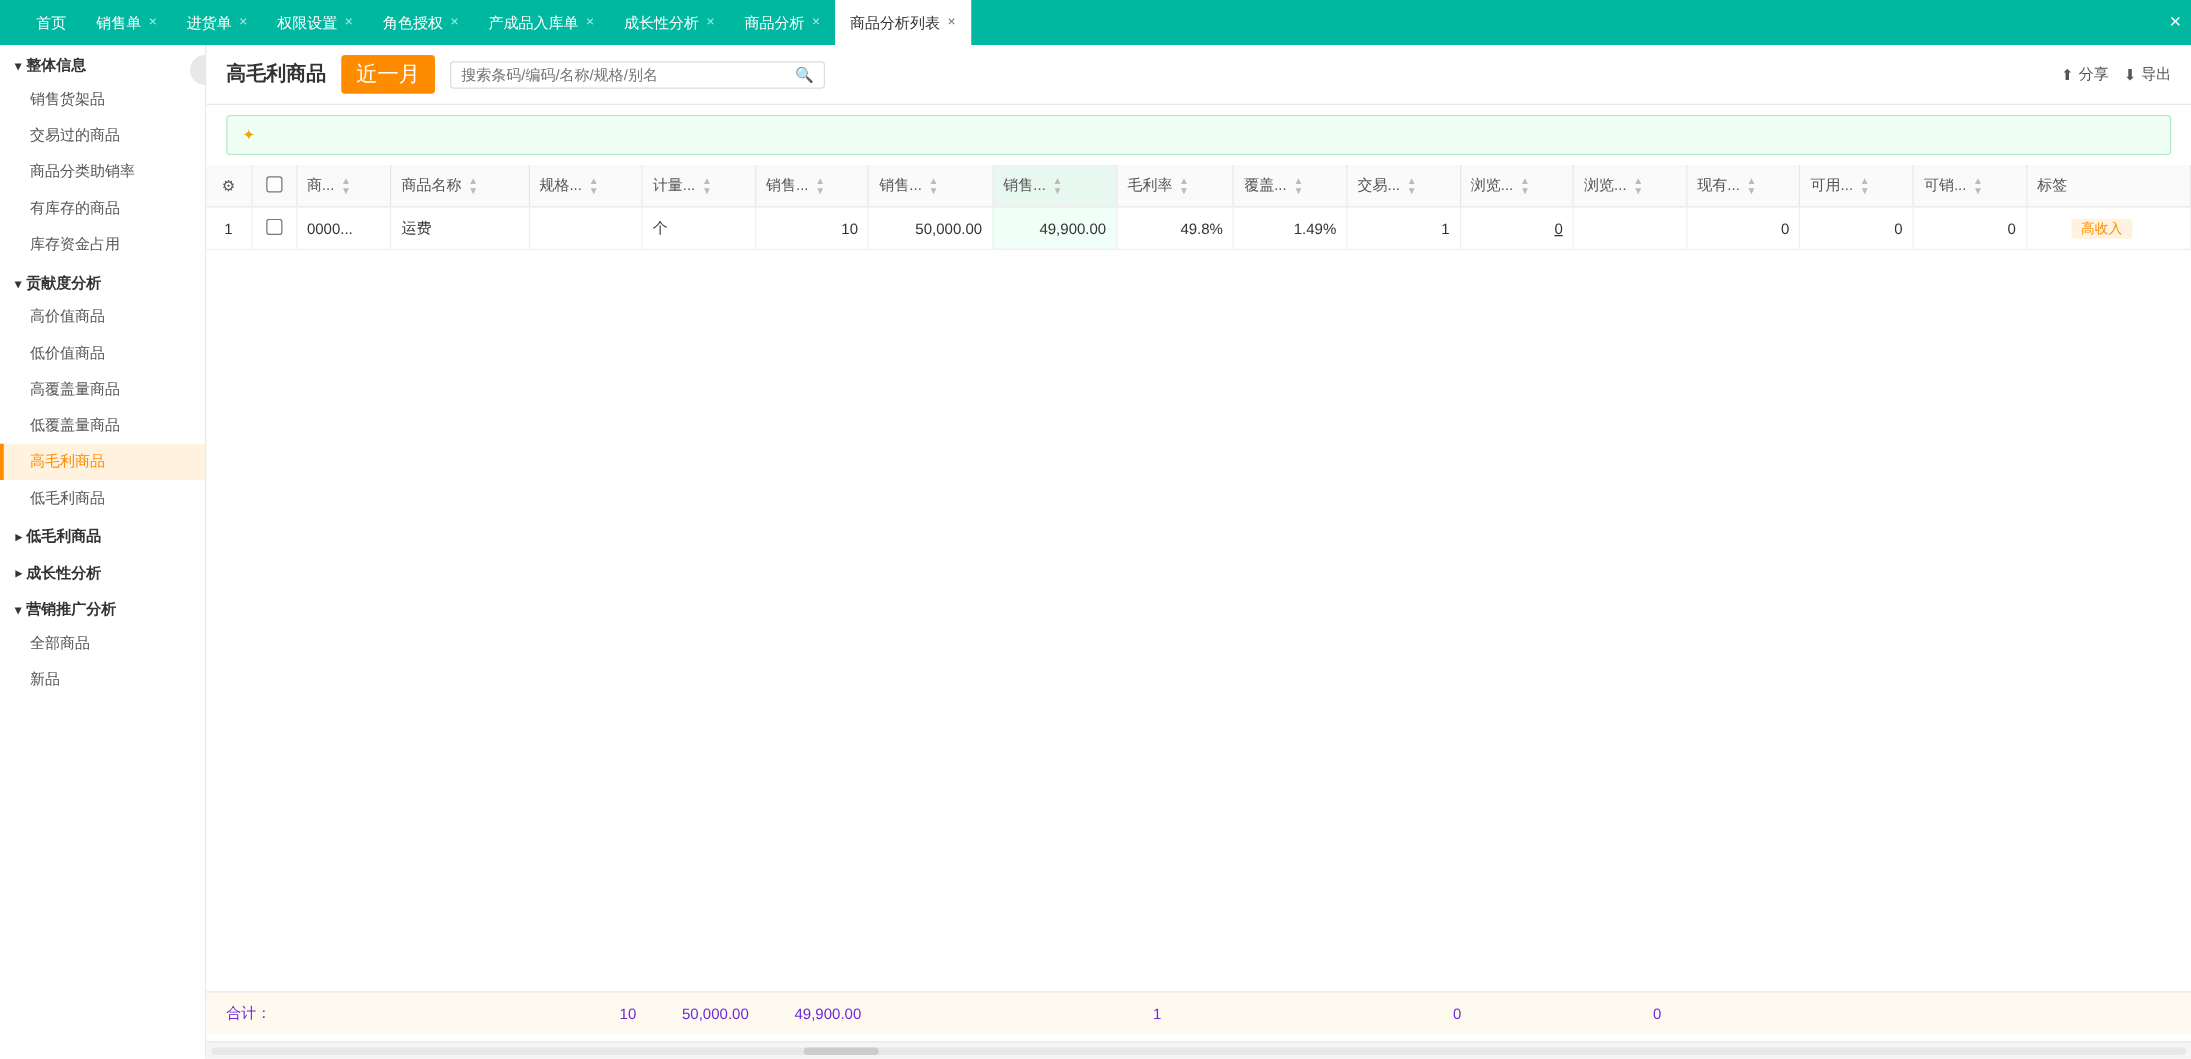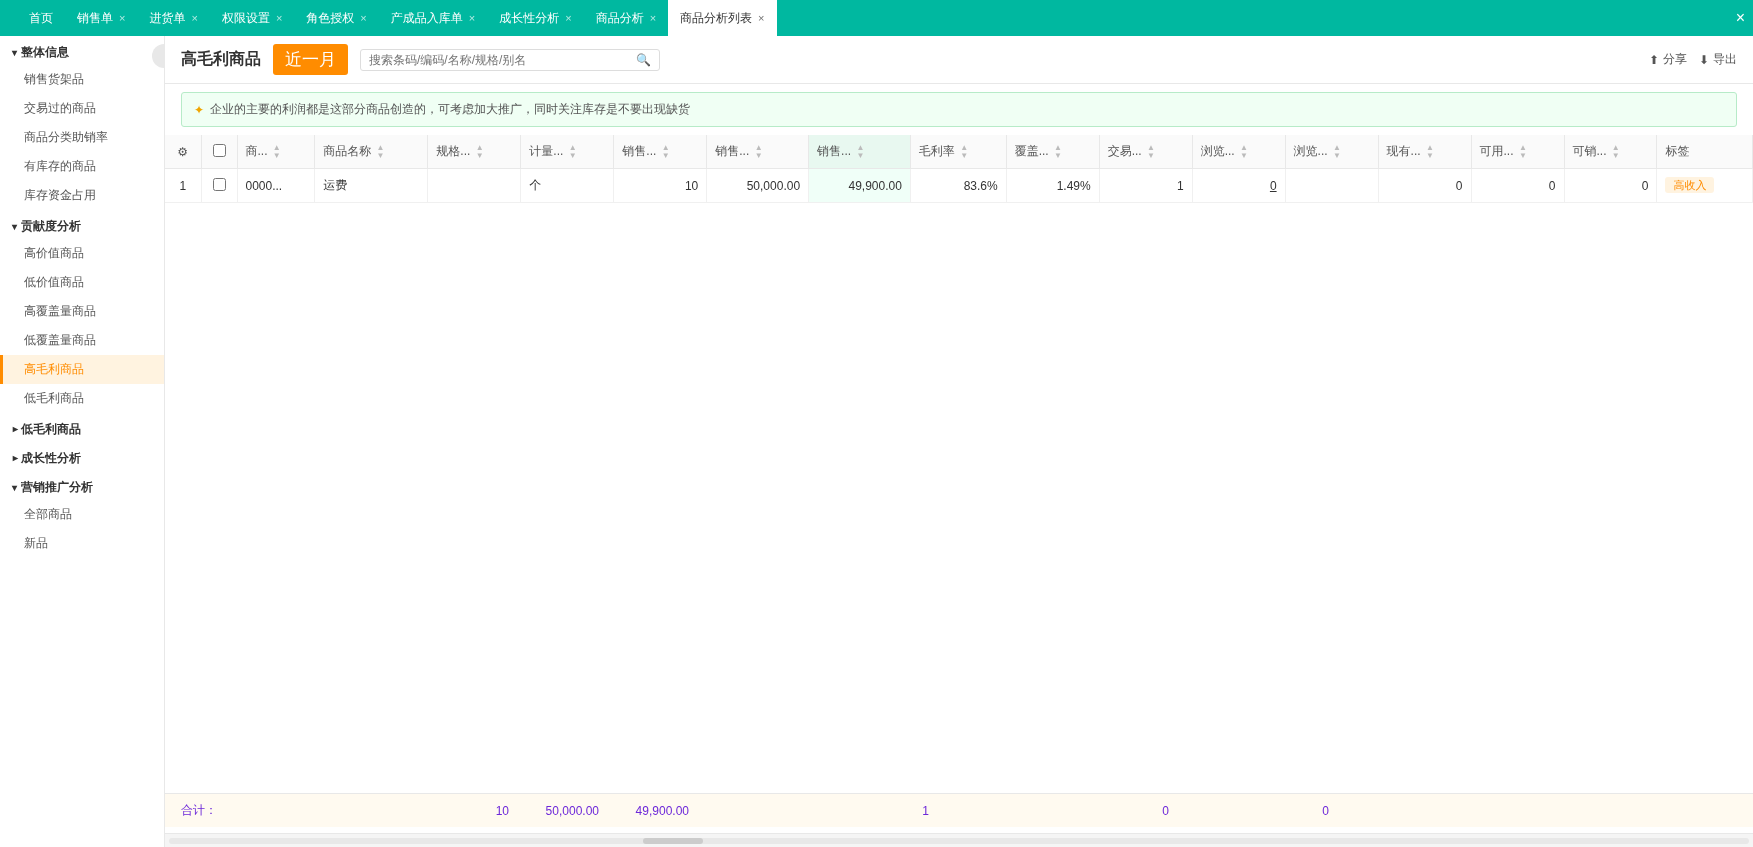--- a/index.html
+++ b/index.html
@@ -216,20 +216,21 @@
       border-right: 1px solid #f0f0f0;
       color: #333;
       white-space: nowrap;
     }
     .tag-high {
       background: #fff3e0;
       color: #ff8c00;
       padding: 2px 8px;
       border-radius: 3px;
       font-size: 11px;
+      margin-left: 27px;
     }
     .underline { text-decoration: underline; color: #333; cursor: pointer; }
 
     
     .footer-row {
       display: flex;
       align-items: center;
       padding: 8px 16px;
       background: #fffaf0;
       border-top: 1px solid #e8e8e8;
@@ -411,21 +412,20 @@
         </div>
         <div class="action-btn">
           <span>⬇</span>
           <span>导出</span>
         </div>
       </div>
     </div>
 
     <div class="info-banner">
       <span class="info-icon">✦</span>
-      <span>企业的主要的利润都是这部分商品创造的，可考虑加大推广，同时关注库存是不要出现缺货</span>
     </div>
 
     <div class="table-container">
       <table>
         <thead>
           <tr>
             <th style="width:36px; text-align:center;">
               <span>⚙</span>
             </th>
             <th style="width:36px; text-align:center;">
@@ -560,21 +560,21 @@
             <td class="num-cell">
               <span>10</span>
             </td>
             <td class="num-cell">
               <span>50,000.00</span>
             </td>
             <td class="num-cell" style="background:#f0fff8;">
               <span>49,900.00</span>
             </td>
             <td class="num-cell">
-              <span>83.6%</span>
+              <span>49.8%</span>
             </td>
             <td class="num-cell">
               <span>1.49%</span>
             </td>
             <td class="num-cell">
               <span>1</span>
             </td>
             <td class="num-cell">
               <span class="underline">0</span>
             </td>

